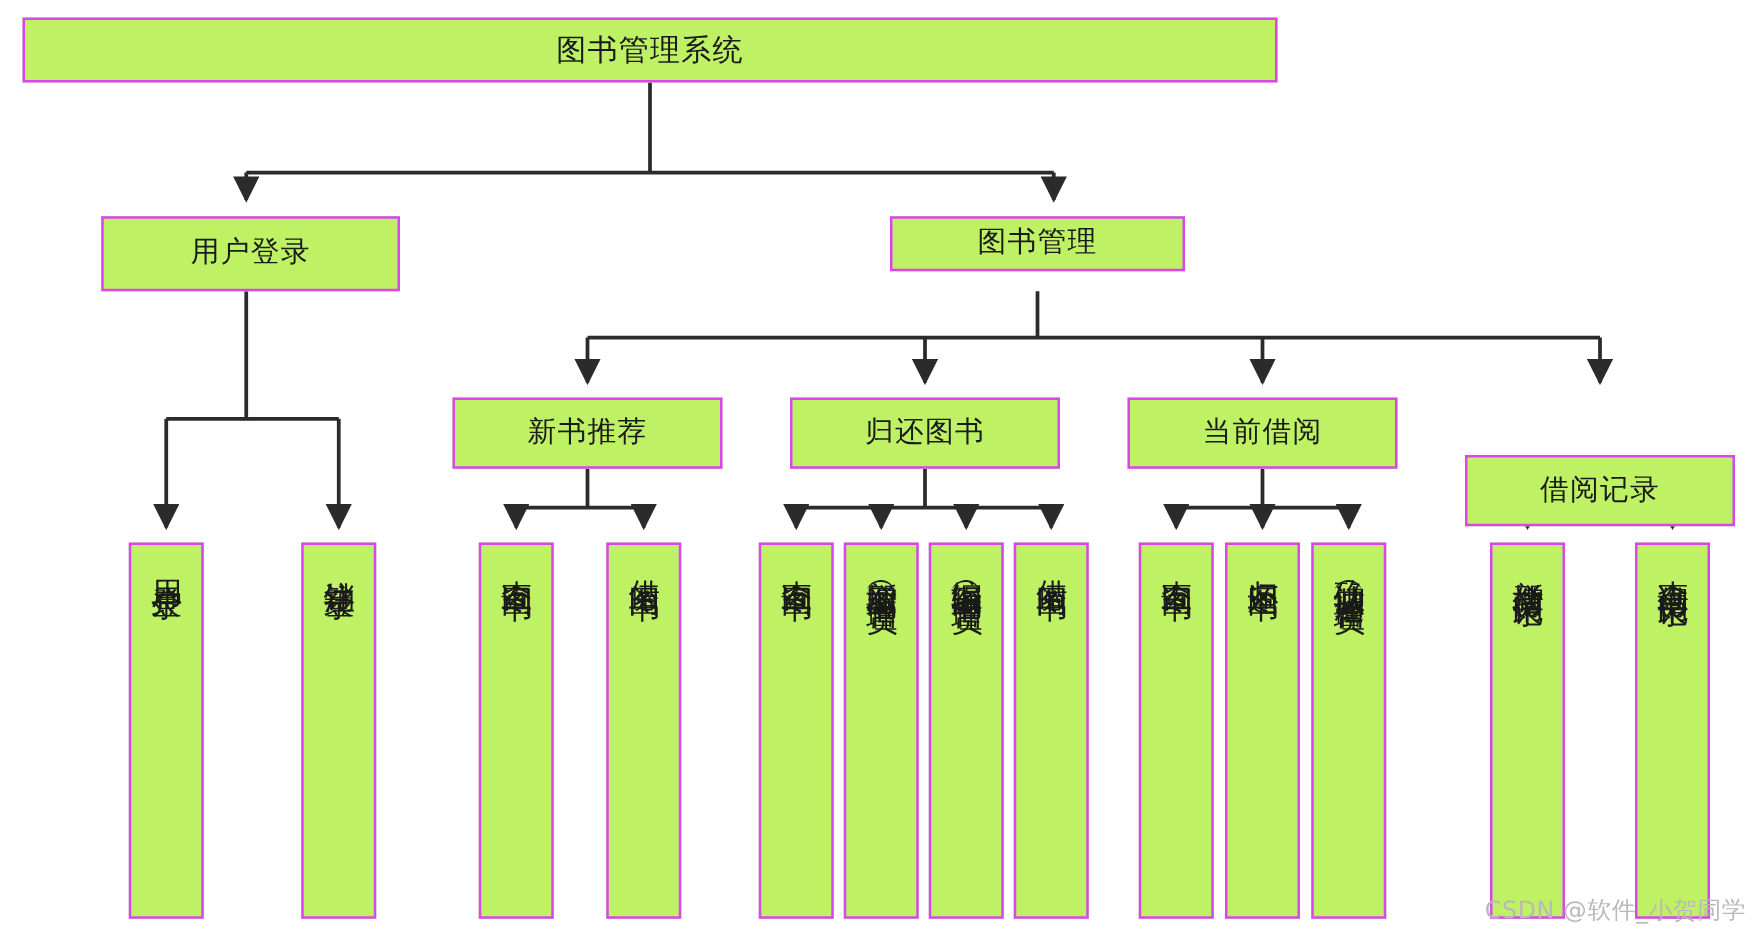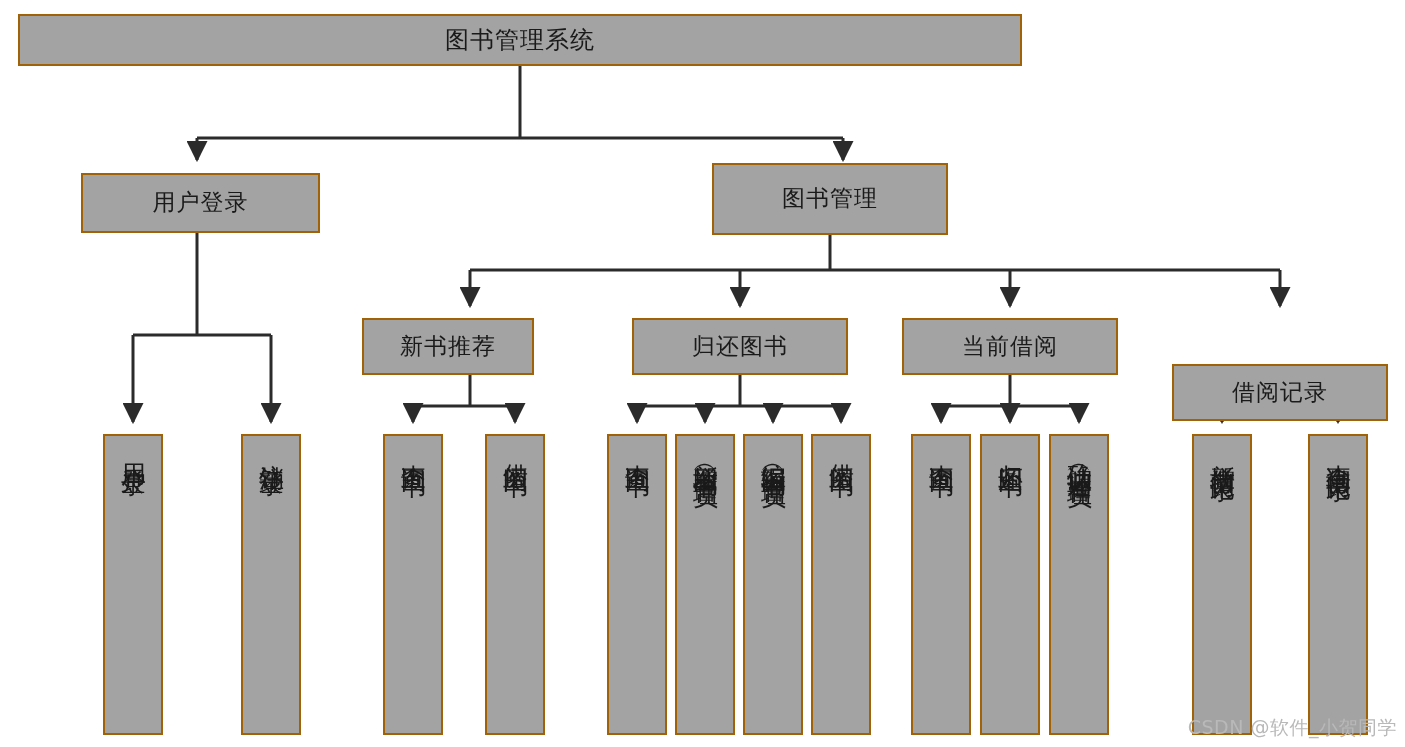--- a/index.html
+++ b/index.html
@@ -3,22 +3,22 @@
 <meta charset="utf-8">
 <style>
   html,body{margin:0;padding:0;background:#ffffff;}
   body{font-family:"DejaVu Sans","Liberation Sans",sans-serif;}
   #canvas{position:relative;width:1405px;height:747px;background:#ffffff;overflow:hidden;}
   svg.wires{position:absolute;left:0;top:0;width:1405px;height:747px;pointer-events:none;}
 
   .node{
     position:absolute;
     box-sizing:border-box;
-    background:#a3a3a3;
-    border:2px solid #a16207;
+    background:#bef264;
+    border:2px solid #d946ef;
     display:flex;
     align-items:center;
     justify-content:center;
     color:#1a1a1a;
   }
   .node .label{
     display:block;
     text-align:center;
     line-height:1.18;
     white-space:pre;
@@ -109,25 +109,25 @@
     </g>
   </svg>
 
   <div class="node root" style="left:18px;top:14px;width:1004px;height:52px;">
     <span class="label">图书管理系统</span>
   </div>
 
   <div class="node h" style="left:81px;top:173px;width:239px;height:60px;">
     <span class="label">用户登录</span>
   </div>
-  <div class="node h" style="left:712px;top:163px;width:236px;height:72px;">
+  <div class="node h" style="left:712px;top:173px;width:236px;height:44px;">
     <span class="label">图书管理</span>
   </div>
 
-  <div class="node h" style="left:362px;top:318px;width:172px;height:57px;">
+  <div class="node h" style="left:362px;top:318px;width:216px;height:57px;">
     <span class="label">新书推荐</span>
   </div>
   <div class="node h" style="left:632px;top:318px;width:216px;height:57px;">
     <span class="label">归还图书</span>
   </div>
   <div class="node h" style="left:902px;top:318px;width:216px;height:57px;">
     <span class="label">当前借阅</span>
   </div>
   <div class="node h" style="left:1172px;top:318px;width:216px;height:57px;margin-top:46px;">
     <span class="label">借阅记录</span>

